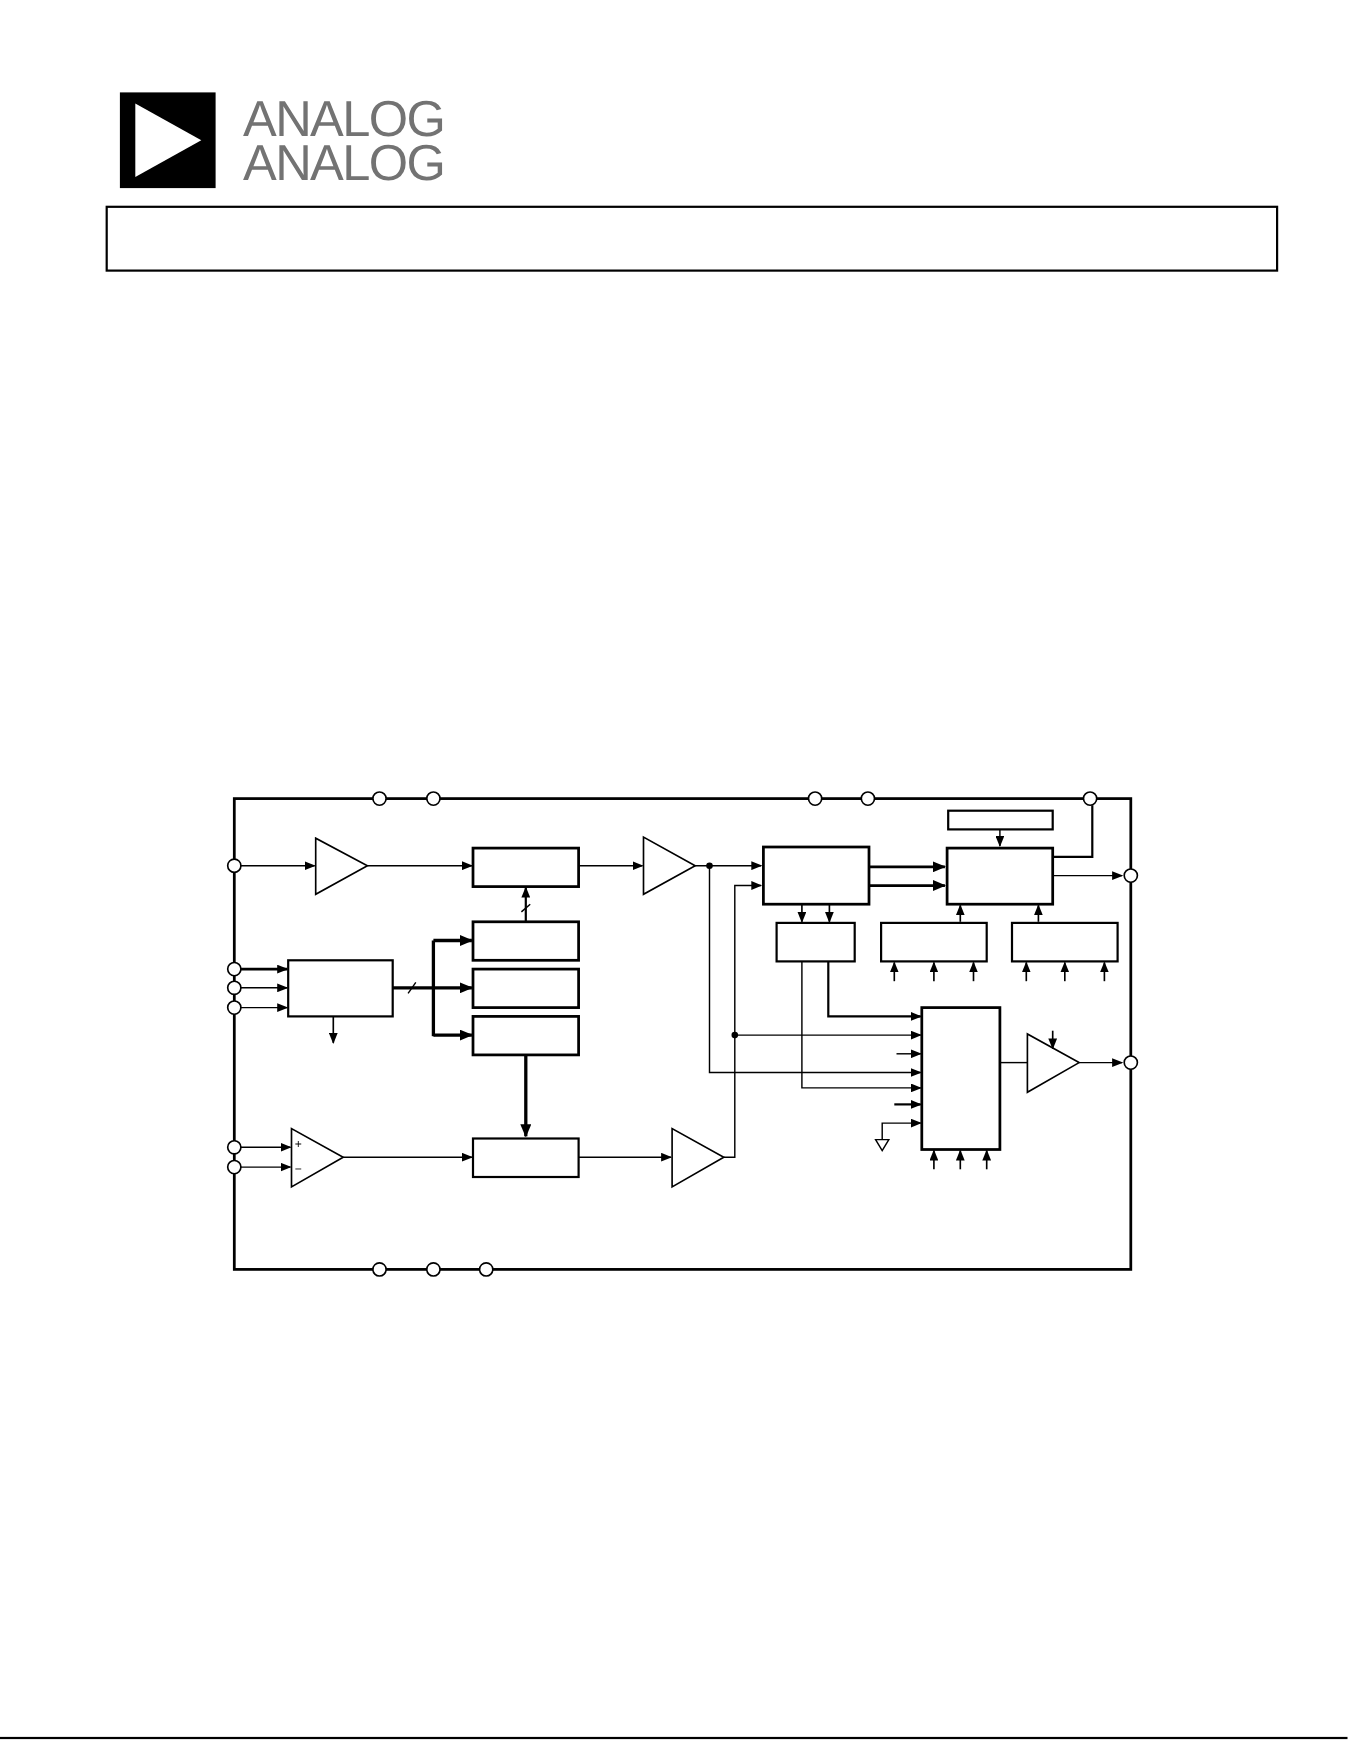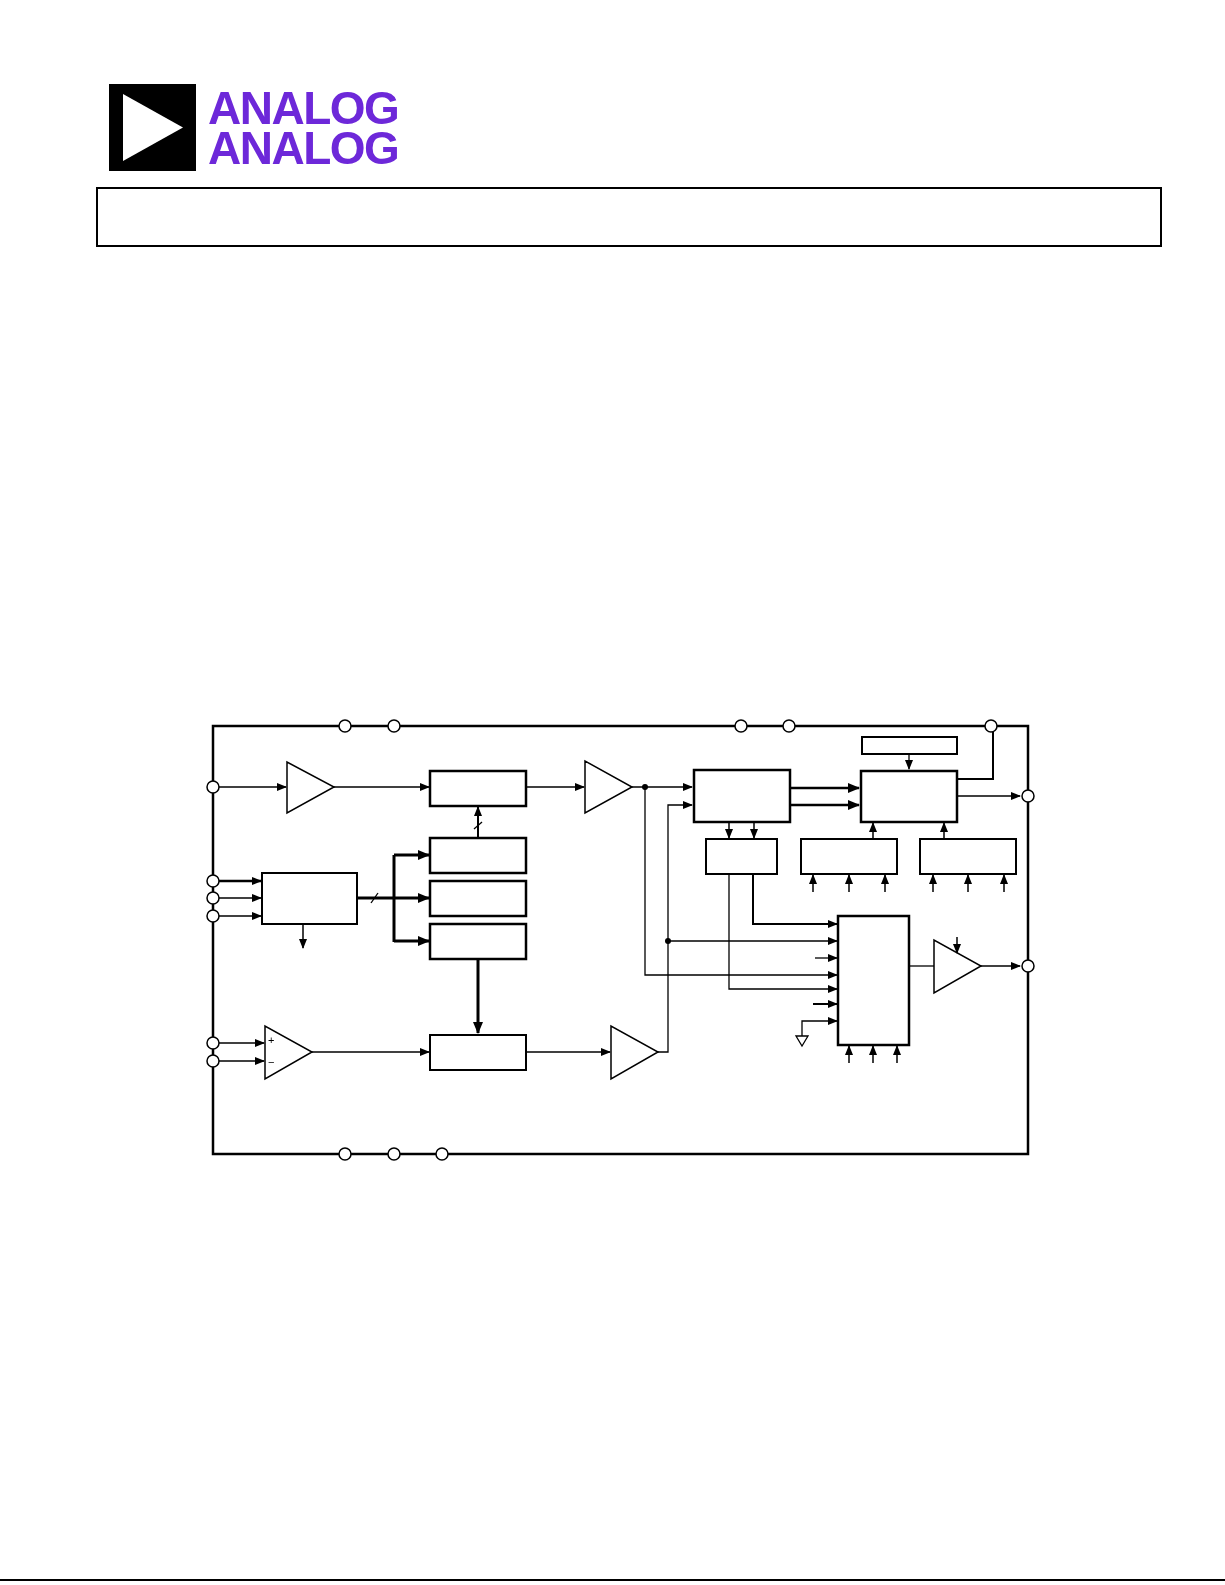--- a/index.html
+++ b/index.html
@@ -1,22 +1,22 @@
 <!DOCTYPE html>
 <html><head>
 <meta charset="utf-8">
 <style>
   html, body { margin: 0; padding: 0; background: #ffffff; }
   body { width: 1225px; height: 1585px; position: relative; overflow: hidden;
          font-family: "Liberation Sans", sans-serif; color: #000; }
   .logo { position: absolute; left: 109px; top: 84px; display: flex; align-items: center; }
   .logo-mark { width: 87px; height: 87px; background: #000; position: relative; }
   .logo-mark svg { position: absolute; left: 0; top: 0; }
-  .logo-text { margin-left: 12px; font-family: "Liberation Sans", sans-serif; font-weight: bold;
-               font-size: 46px; line-height: 40px; letter-spacing: -1.5px; color: #6d28d9; }
+  .logo-text { margin-left: 25px; font-family: "Liberation Sans", sans-serif; font-weight: normal;
+               font-size: 46px; line-height: 40px; letter-spacing: -1.5px; color: #737373; }
   .title-box { position: absolute; left: 96px; top: 187px; width: 1066px; height: 60px;
                border: 2px solid #000; box-sizing: border-box; }
   .diagram { position: absolute; left: 0; top: 0; }
   .bottom-rule { position: absolute; left: 0; top: 1579px; width: 1225px; height: 2px; background: #000; }
 </style>
 </head>
 <body>
 
 <div class="logo">
   <div class="logo-mark">

